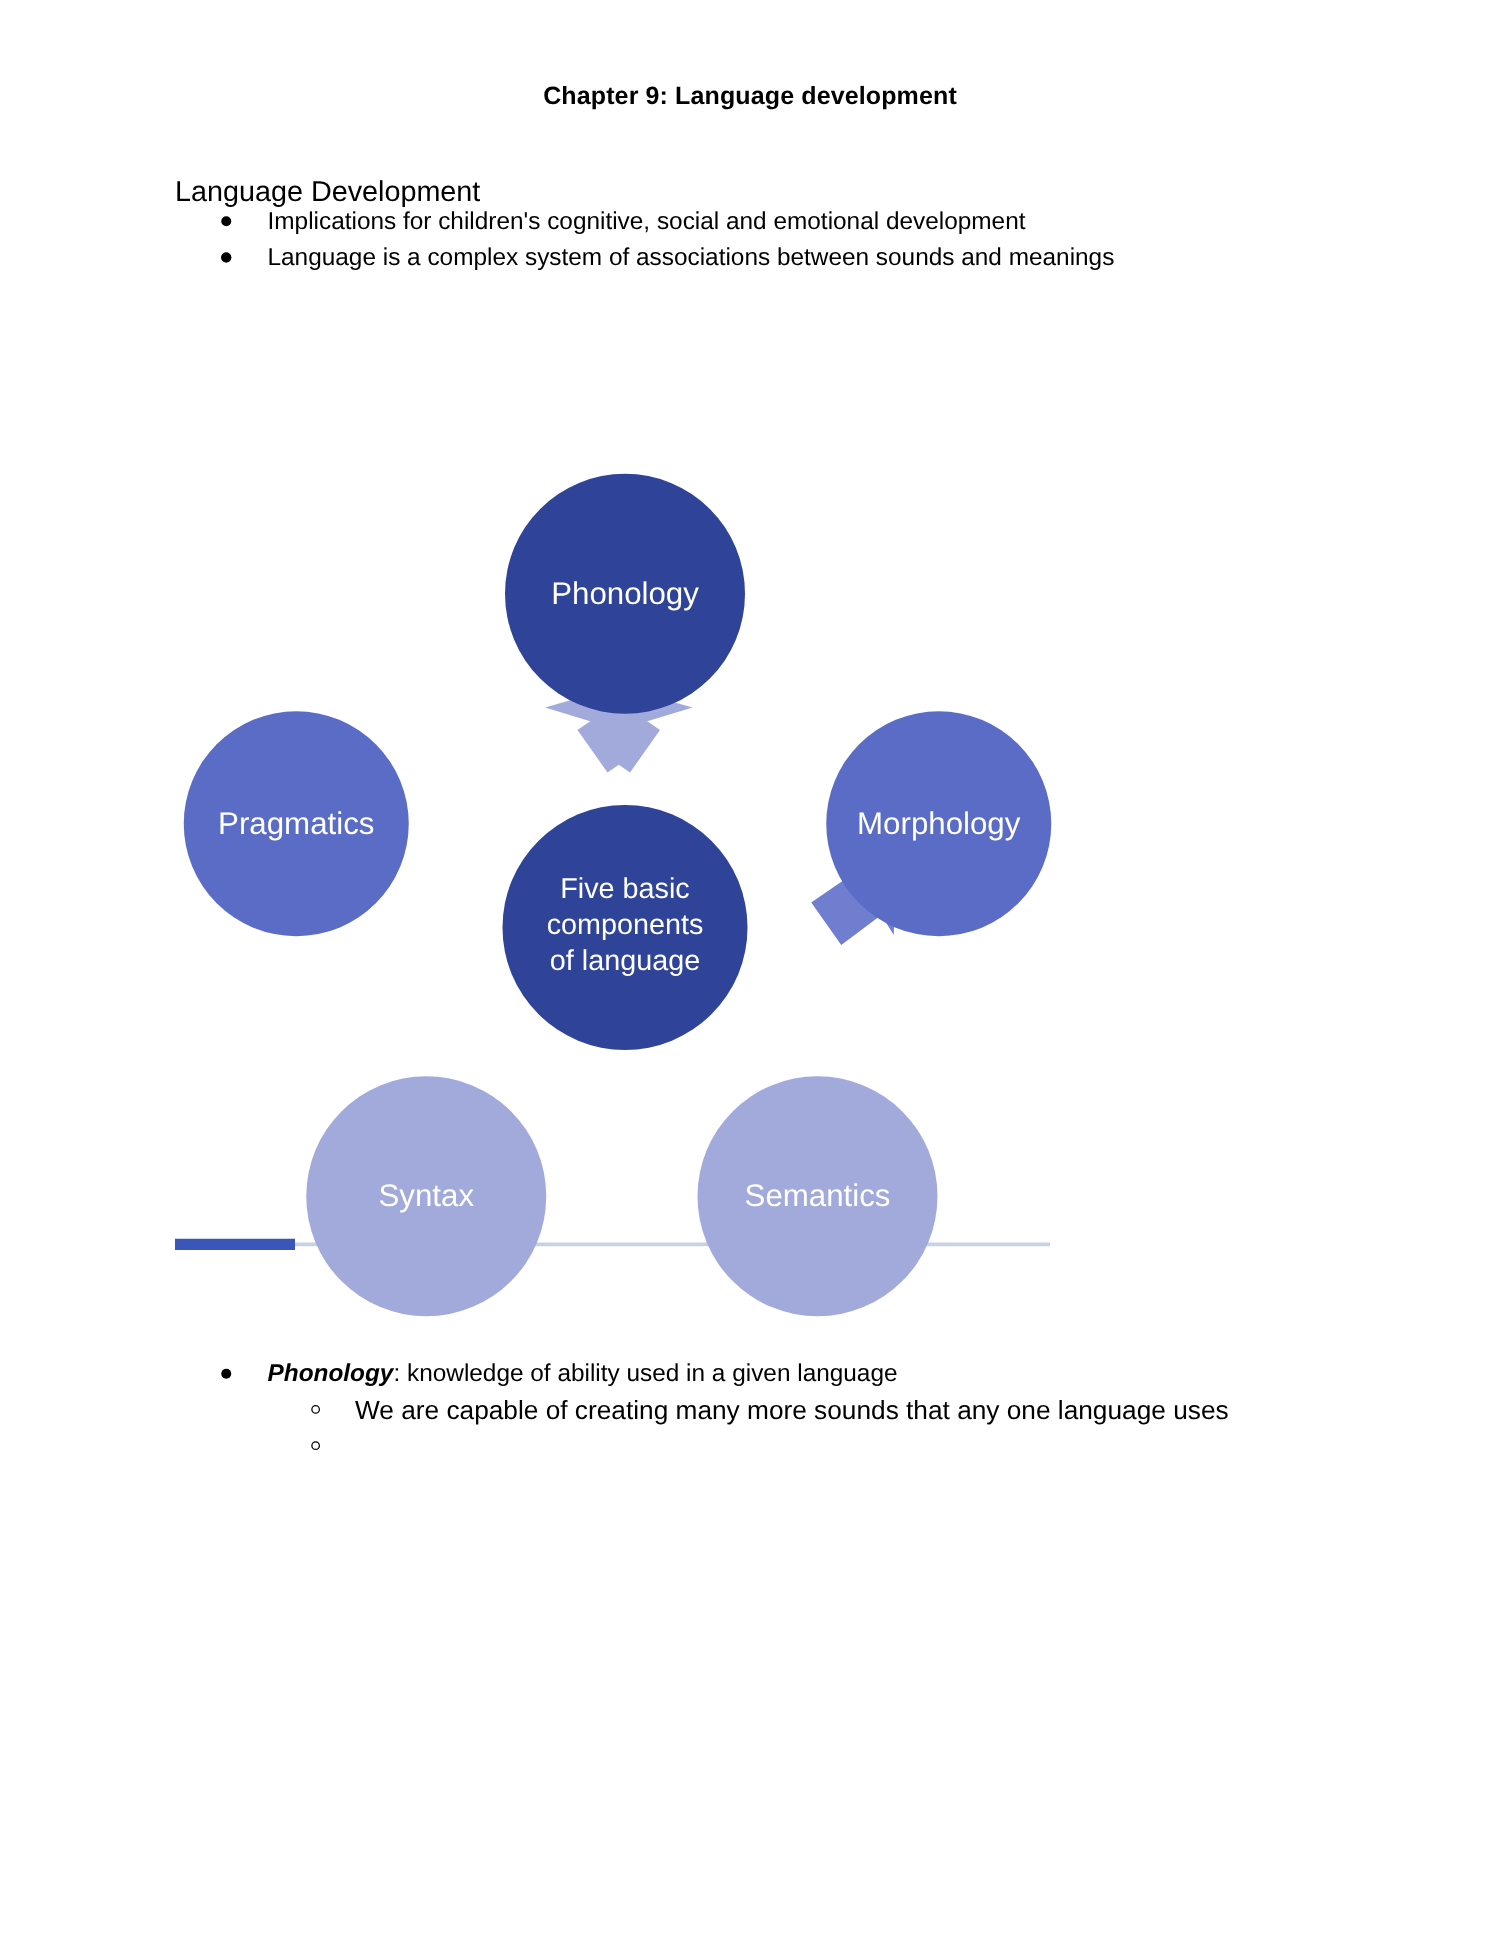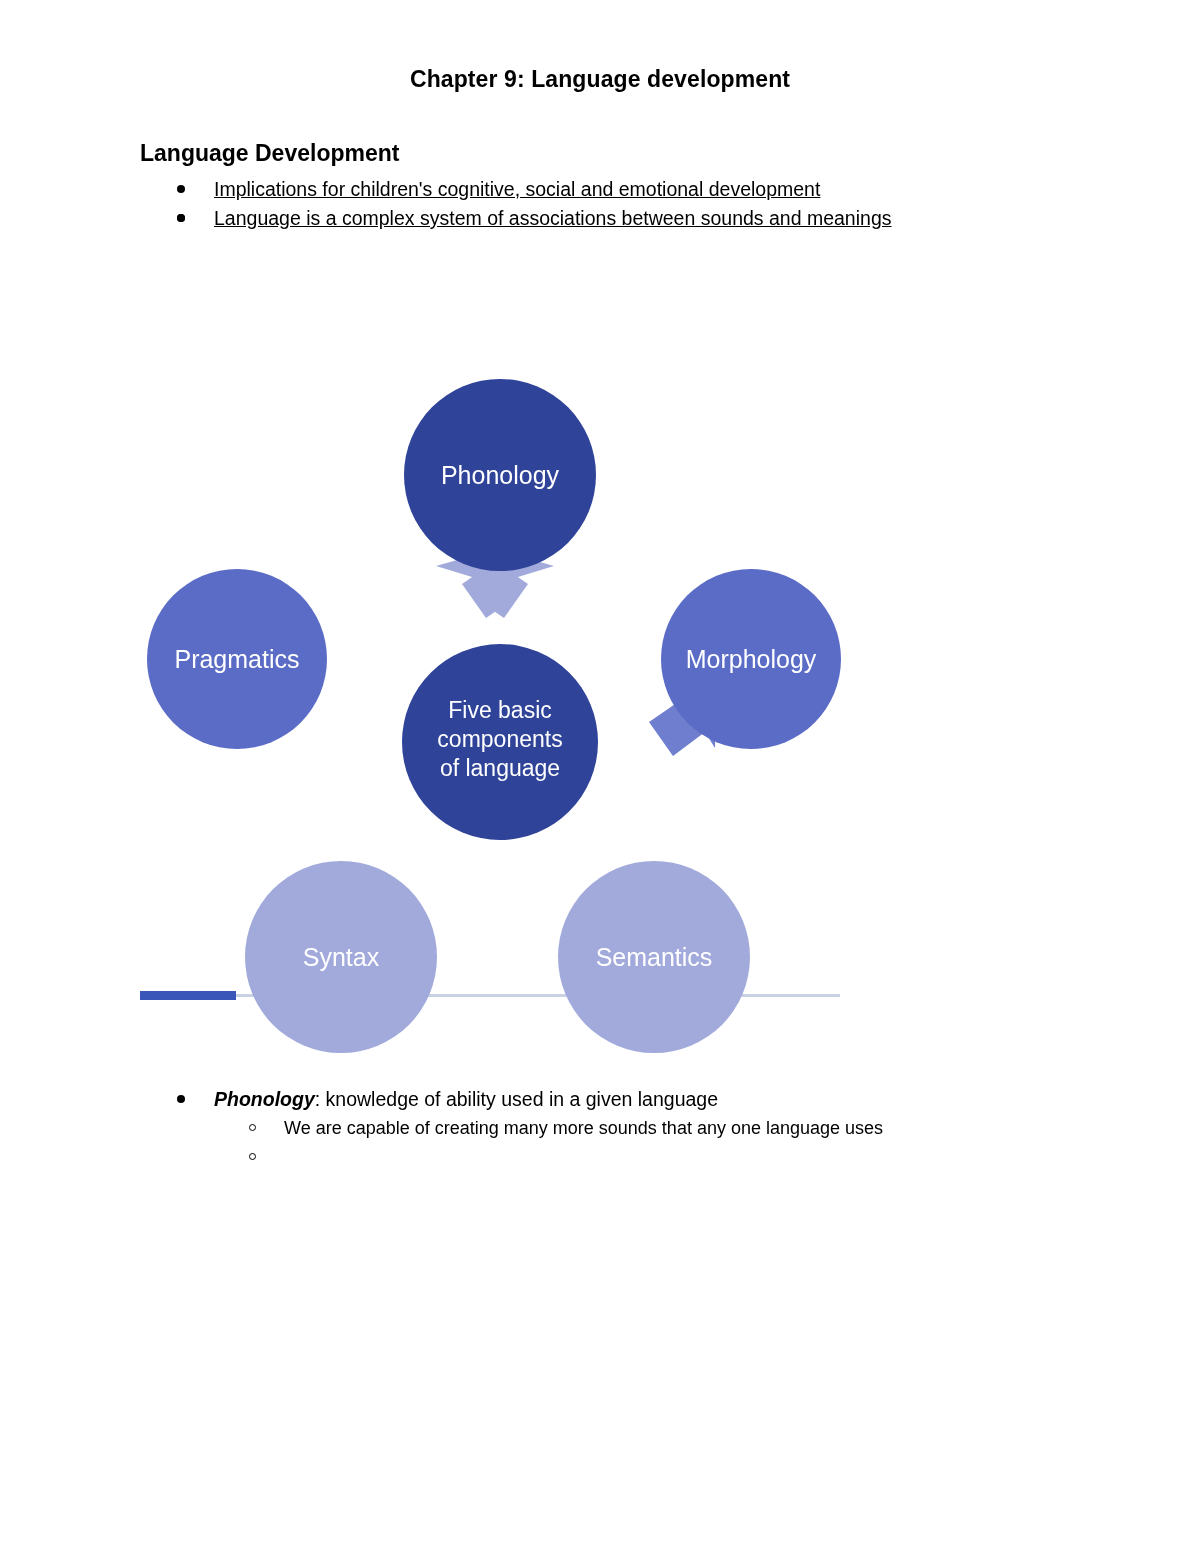--- a/index.html
+++ b/index.html
@@ -20,41 +20,40 @@
     overflow: hidden;
   }
 
   
   .doc-title {
     position: absolute;
     top: 66px;
     left: 0;
     width: 1200px;
     text-align: center;
-    font-size: 23px;
+    font-size: 20px;
     font-weight: bold;
     letter-spacing: 0.1px;
   }
 
   
   .section-heading {
     position: absolute;
     top: 140px;
     left: 140px;
     font-size: 23px;
-    font-weight: bold;
+    font-weight: normal;
   }
 
   
   .bullets-top {
     position: absolute;
-    top: 175px;
+    top: 163px;
     left: 140px;
     width: 920px;
-    text-decoration: underline;
   }
   .bullets-bottom {
     position: absolute;
     top: 1085px;
     left: 140px;
     width: 920px;
   }
   ul.lvl1 {
     list-style: none;
     margin: 0;
@@ -79,21 +78,21 @@
   ul.lvl1 > li.spaced {
   }
   ul.lvl2 {
     list-style: none;
     margin: 0;
     padding: 0;
   }
   ul.lvl2 > li {
     position: relative;
     padding-left: 70px;
-    font-size: 18px;
+    font-size: 21px;
     line-height: 29px;
   }
   ul.lvl2 > li > .b-circle {
     position: absolute;
     left: 35px;
     top: 10px;
     width: 7px;
     height: 7px;
     border: 1.5px solid #000;
     border-radius: 50%;

